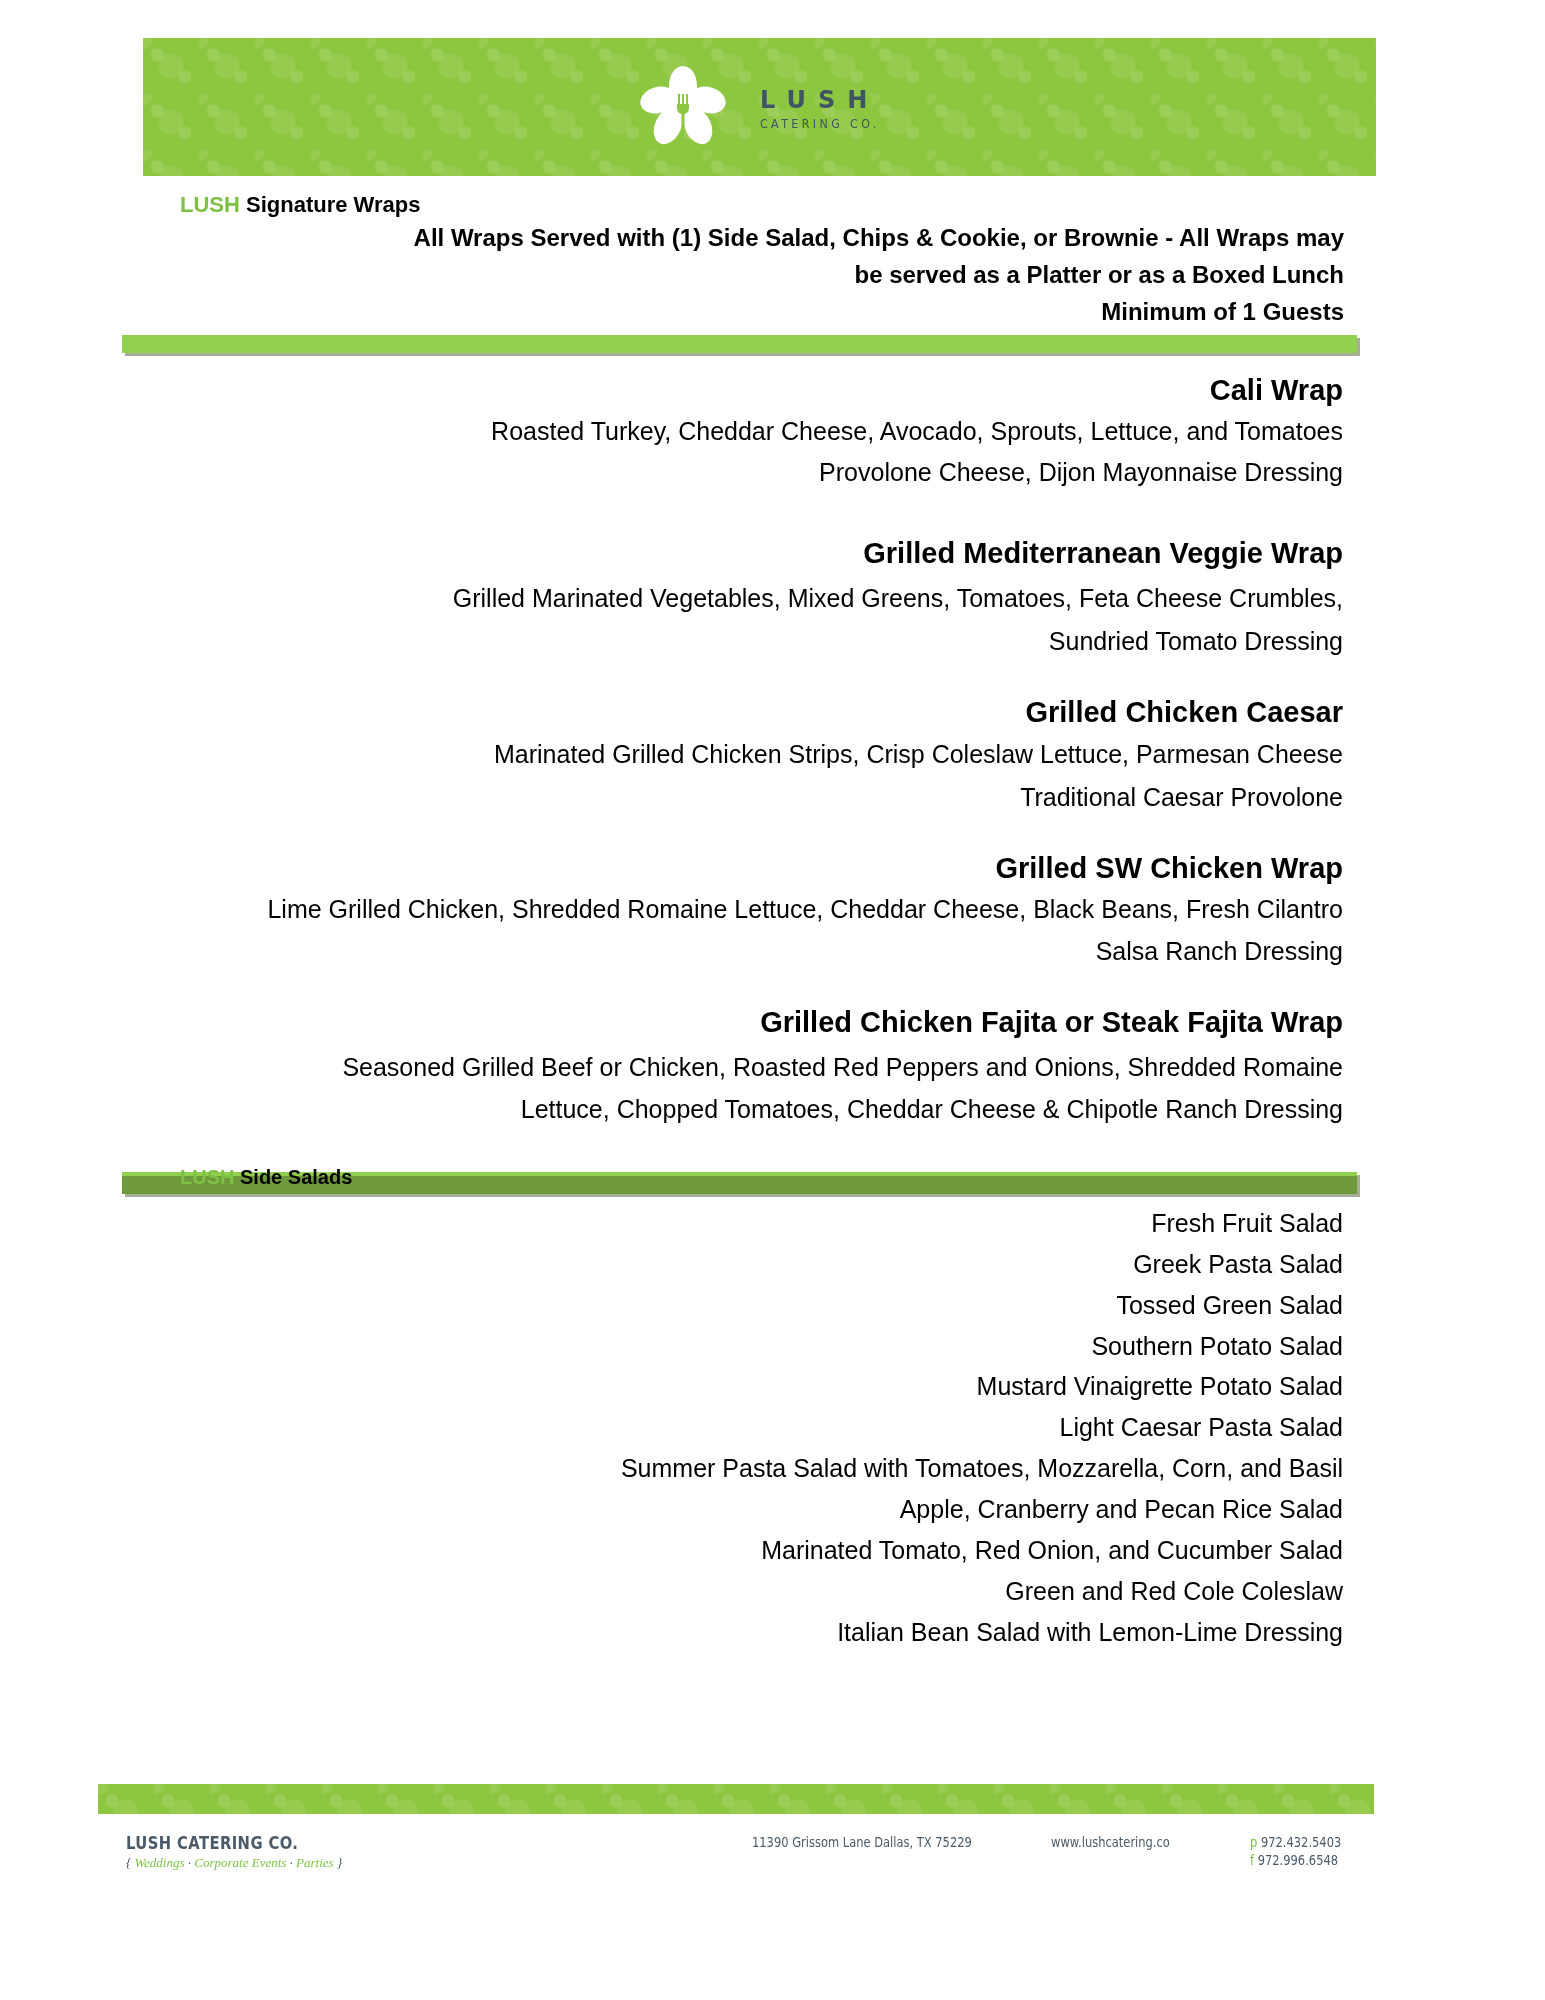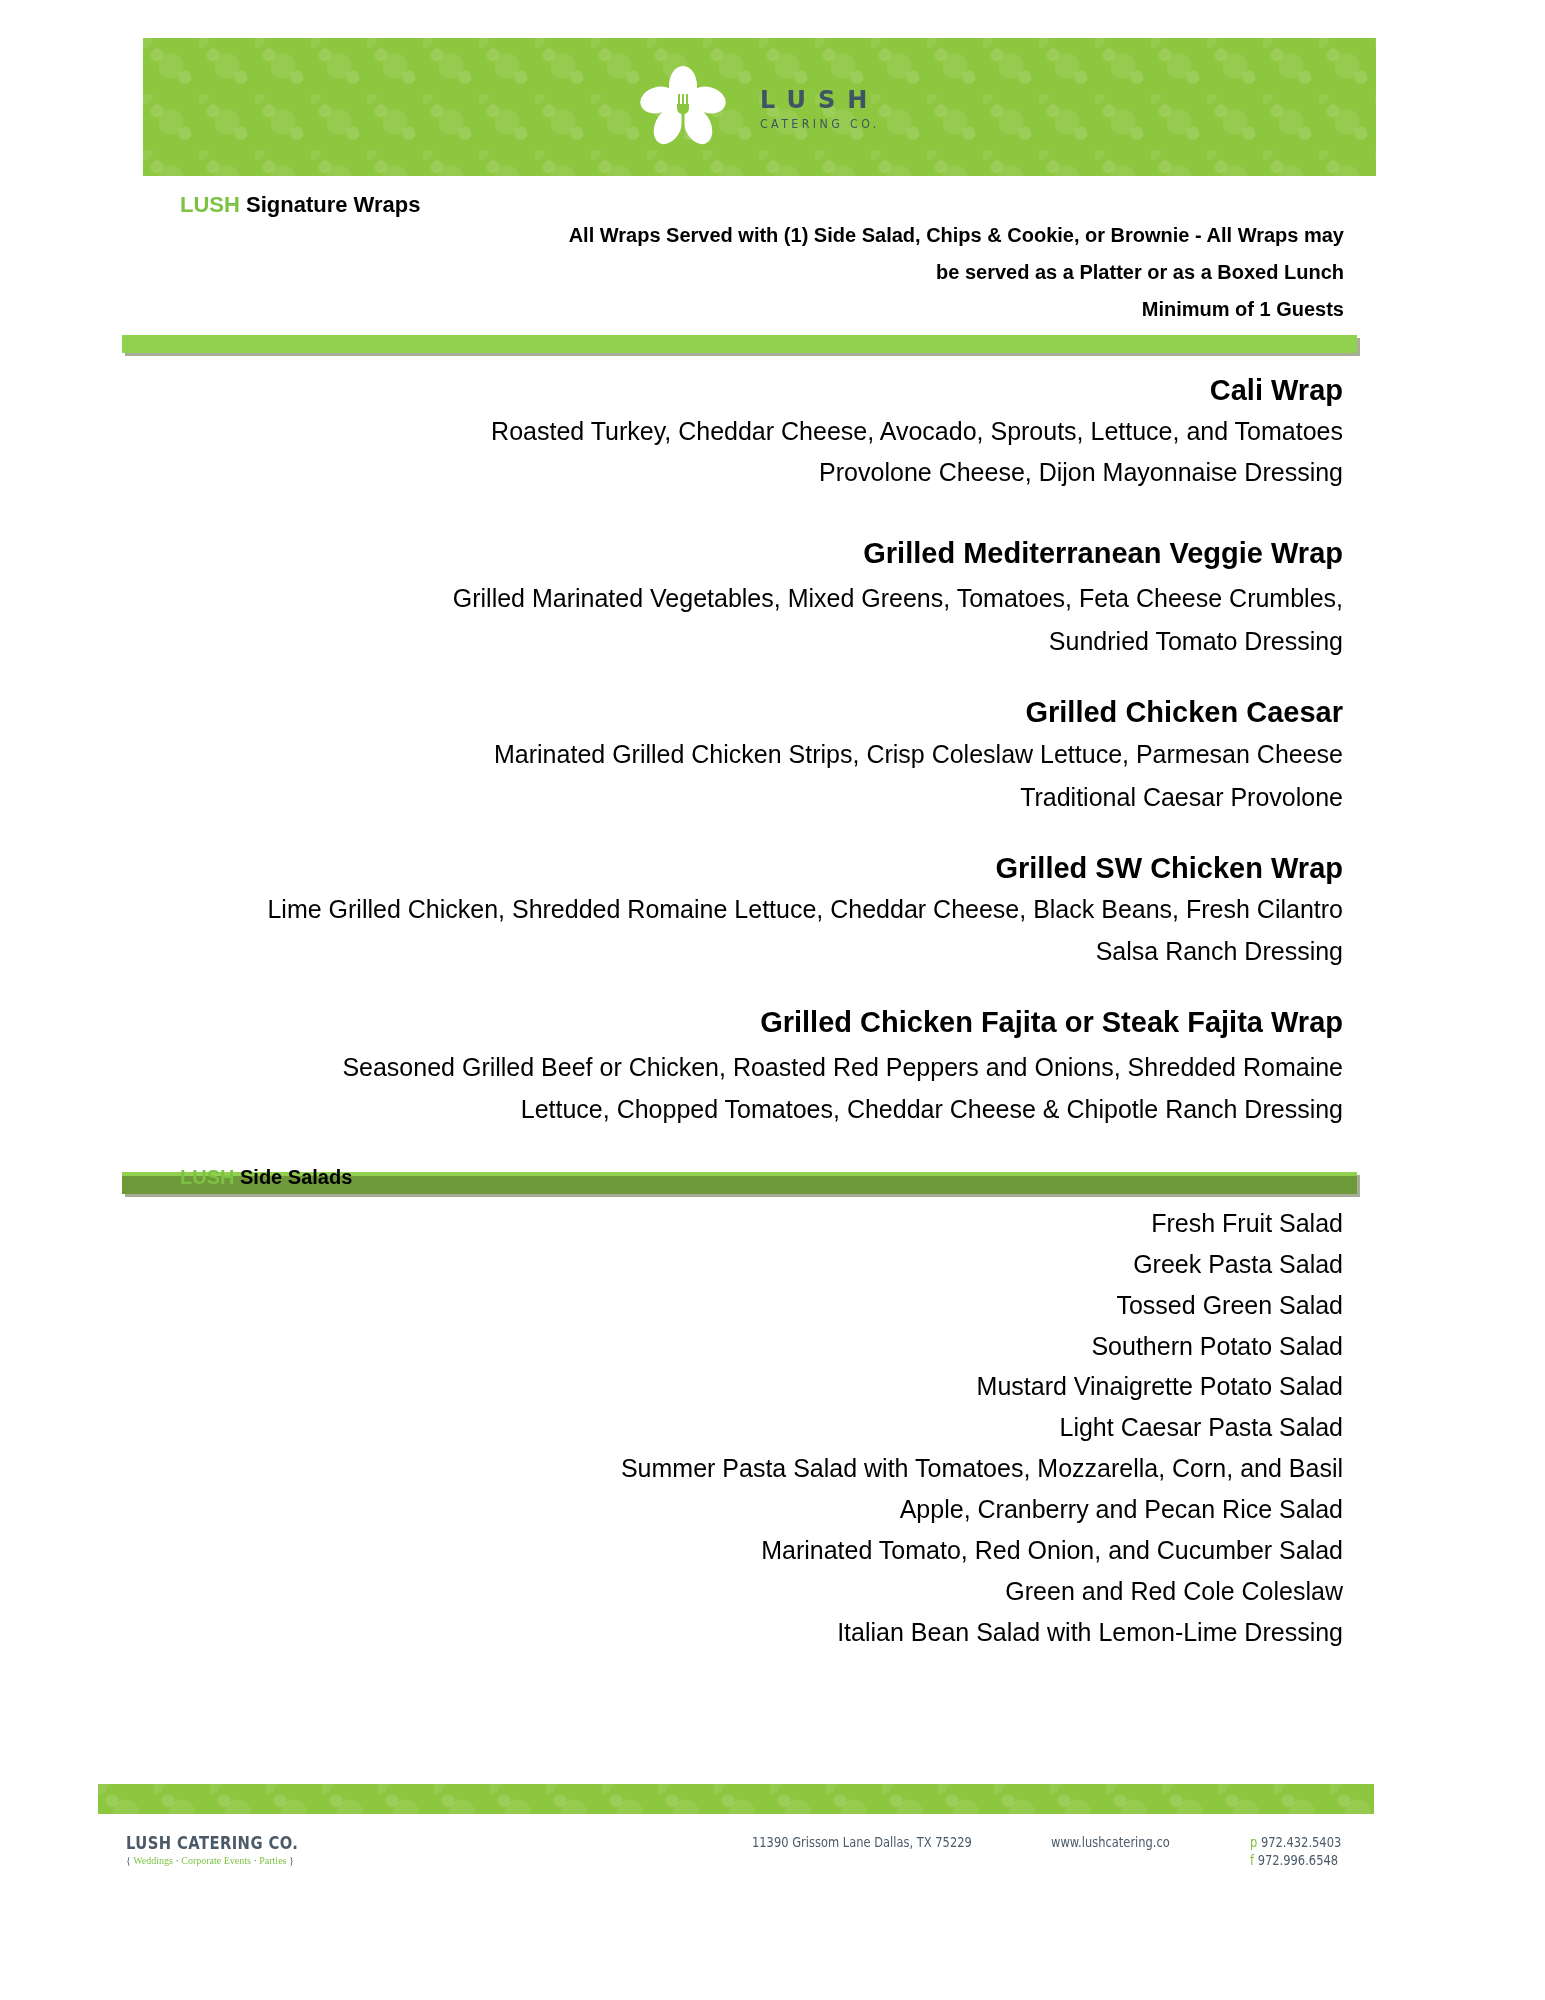--- a/index.html
+++ b/index.html
@@ -17,35 +17,35 @@
   .header-band { position: absolute; left: 143px; top: 38px; width: 1233px; height: 138px; }
   .logo { position: absolute; left: 640px; top: 66px; width: 280px; height: 80px; }
   .logo-flower { position: absolute; left: 0; top: 0; width: 86px; height: 80px; }
   .logo-word { position: absolute; left: 120px; top: 20px; font-size: 24px; font-weight: bold;
                letter-spacing: 12px; color: #3f5464; font-family: "DejaVu Sans", sans-serif; }
   .logo-sub { position: absolute; left: 120px; top: 50px; font-size: 13px; letter-spacing: 4px;
               color: #3f5464; font-family: "DejaVu Sans", sans-serif; transform: scaleX(0.85); transform-origin: left; }
 
   .section-title { position: absolute; left: 180px; top: 192px; font-size: 22px; font-weight: bold; white-space: nowrap; text-align: right; }
   .section-title .brand { color: #7dc243; }
-  .intro { position: absolute; right: 201px; text-align: right; font-size: 20px; font-weight: bold; white-space: nowrap; }
+  .intro { position: absolute; right: 201px; text-align: right; font-size: 24px; font-weight: bold; white-space: nowrap; }
 
   .rule { position: absolute; left: 122px; width: 1235px; }
   .rule-main { top: 335px; height: 18px; background: #92d050; box-shadow: 3px 3px 0 #a8ad98; }
   .rule-salad { top: 1172px; height: 18px; background: #6e9a3b; border-top: 4px solid #92d050; box-shadow: 3px 3px 0 #a8ad98; }
   .salad-title { position: absolute; left: 180px; top: 1166px; font-size: 20px; font-weight: bold; white-space: nowrap; }
   .salad-title .brand { color: #7dc243; }
 
   .line { position: absolute; right: 202px; text-align: right; white-space: nowrap; font-size: 25px; line-height: 30px; }
   .line.name { font-weight: bold; font-size: 29px; }
 
   .footer-band { position: absolute; left: 98px; top: 1784px; width: 1276px; height: 30px; }
   .footer-company { position: absolute; left: 126px; top: 1832px; font-size: 18px; font-weight: bold; color: #4a5a68;
                     letter-spacing: 0.5px; transform: scaleX(0.82); transform-origin: left; white-space: nowrap; font-family: "DejaVu Sans", sans-serif; }
-  .footer-tag { position: absolute; left: 126px; top: 1855px; font-size: 10px; color: #4a5a68;
+  .footer-tag { position: absolute; left: 126px; top: 1855px; font-size: 13px; font-style: italic; color: #4a5a68;
                 font-family: "Liberation Serif", serif; white-space: nowrap; }
   .footer-tag .g { color: #7dc243; }
   .footer-small { position: absolute; top: 1834px; font-size: 14px; color: #4a5a68; white-space: nowrap;
                   font-family: "DejaVu Sans", sans-serif; transform: scaleX(0.82); transform-origin: left; }
   .footer-small .pre { color: #7dc243; }
 </style>
 </head>
 <body>
 
 <div class="header-band pattern"></div>

